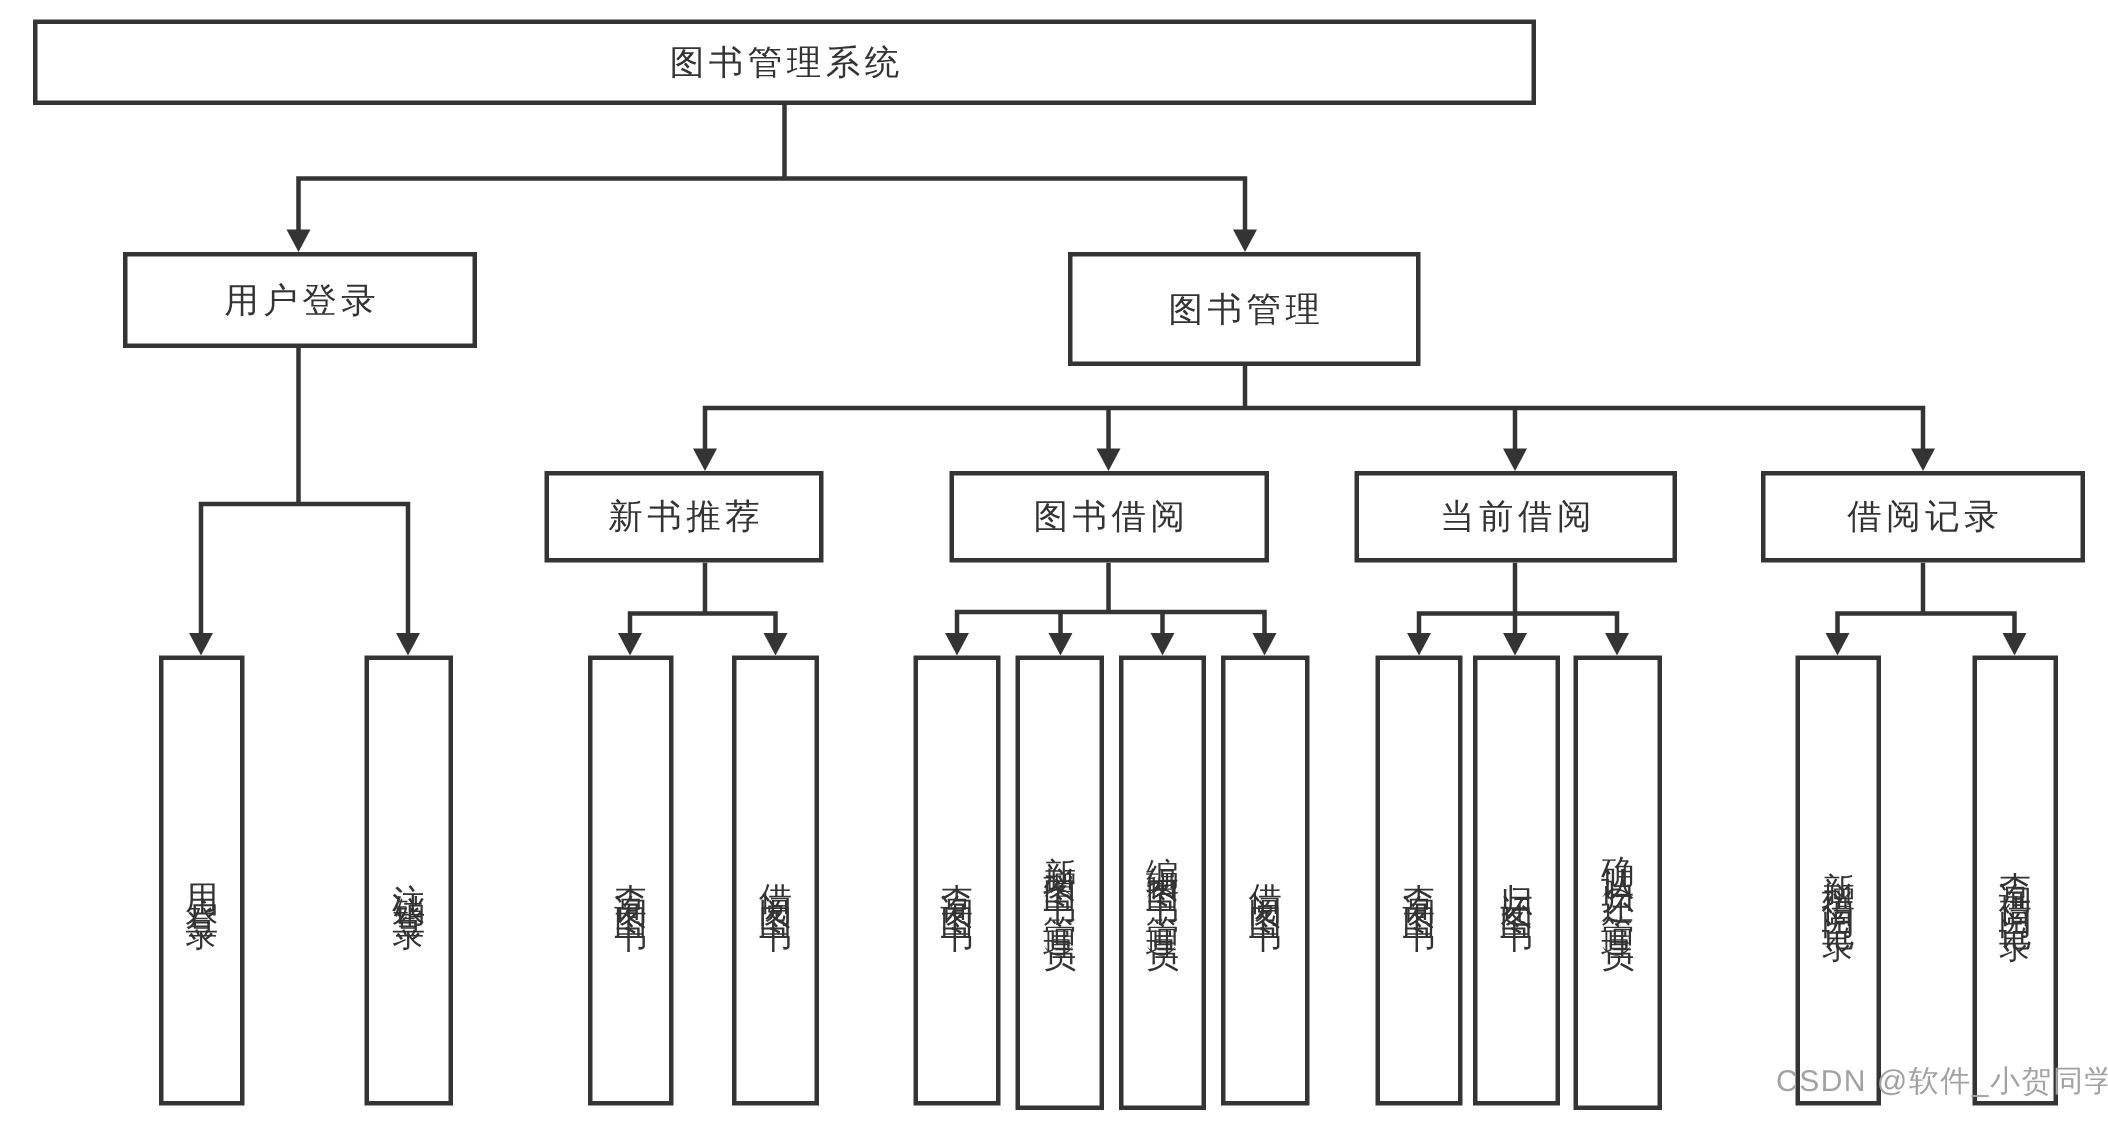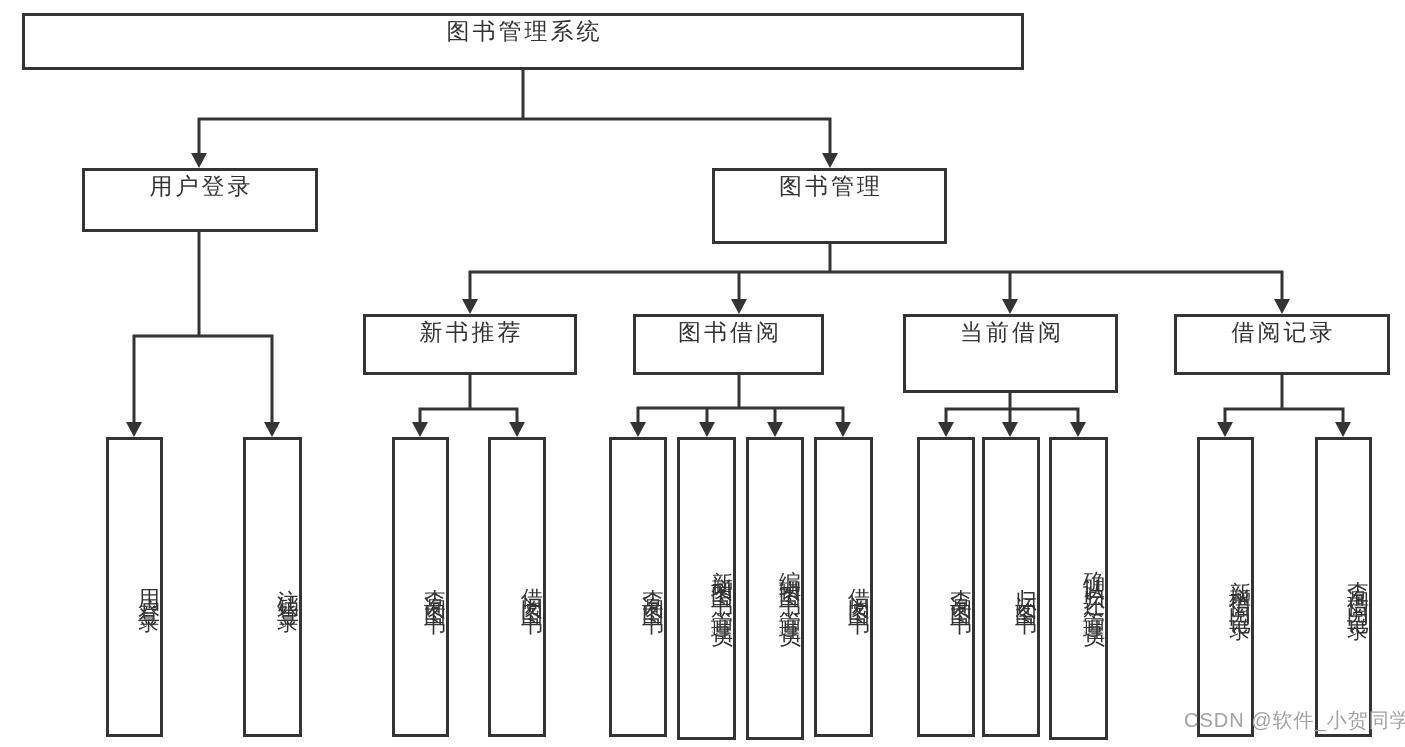--- a/index.html
+++ b/index.html
@@ -15,21 +15,21 @@
     position: absolute;
     left: 0; top: 0;
     width: 1405px; height: 747px;
   }
   .node {
     position: absolute;
     box-sizing: border-box;
     border: 3px solid #343434;
     background: #ffffff;
     display: flex;
-    align-items: flex-start;
+    align-items: center;
     justify-content: center;
     color: #333333;
     z-index: 2;
   }
   .h-node {
     font-size: 23px;
     letter-spacing: 3px;
     white-space: nowrap;
     text-indent: 3px; 
   }
@@ -120,27 +120,27 @@
     <span class="lbl">图书管理</span>
   </div>
 
   <div class="node v-node" style="left:106px; top:437px; width:57px; height:300px;">
     <span class="lbl">用户登录</span>
   </div>
   <div class="node v-node" style="left:243px; top:437px; width:59px; height:300px;">
     <span class="lbl">注销登录</span>
   </div>
 
-  <div class="node h-node" style="left:363px; top:314px; width:214px; height:61px;">
+  <div class="node h-node" style="left:363px; top:314px; width:186px; height:61px;">
     <span class="lbl">新书推荐</span>
   </div>
-  <div class="node h-node" style="left:633px; top:314px; width:191px; height:61px;">
+  <div class="node h-node" style="left:633px; top:314px; width:213px; height:61px;">
     <span class="lbl">图书借阅</span>
   </div>
-  <div class="node h-node" style="left:903px; top:314px; width:215px; height:79px;">
+  <div class="node h-node" style="left:903px; top:314px; width:215px; height:61px;">
     <span class="lbl">当前借阅</span>
   </div>
   <div class="node h-node" style="left:1174px; top:314px; width:216px; height:61px;">
     <span class="lbl">借阅记录</span>
   </div>
 
   <div class="node v-node" style="left:392px; top:437px; width:57px; height:300px;">
     <span class="lbl">查询图书</span>
   </div>
   <div class="node v-node" style="left:488px; top:437px; width:58px; height:300px;">

